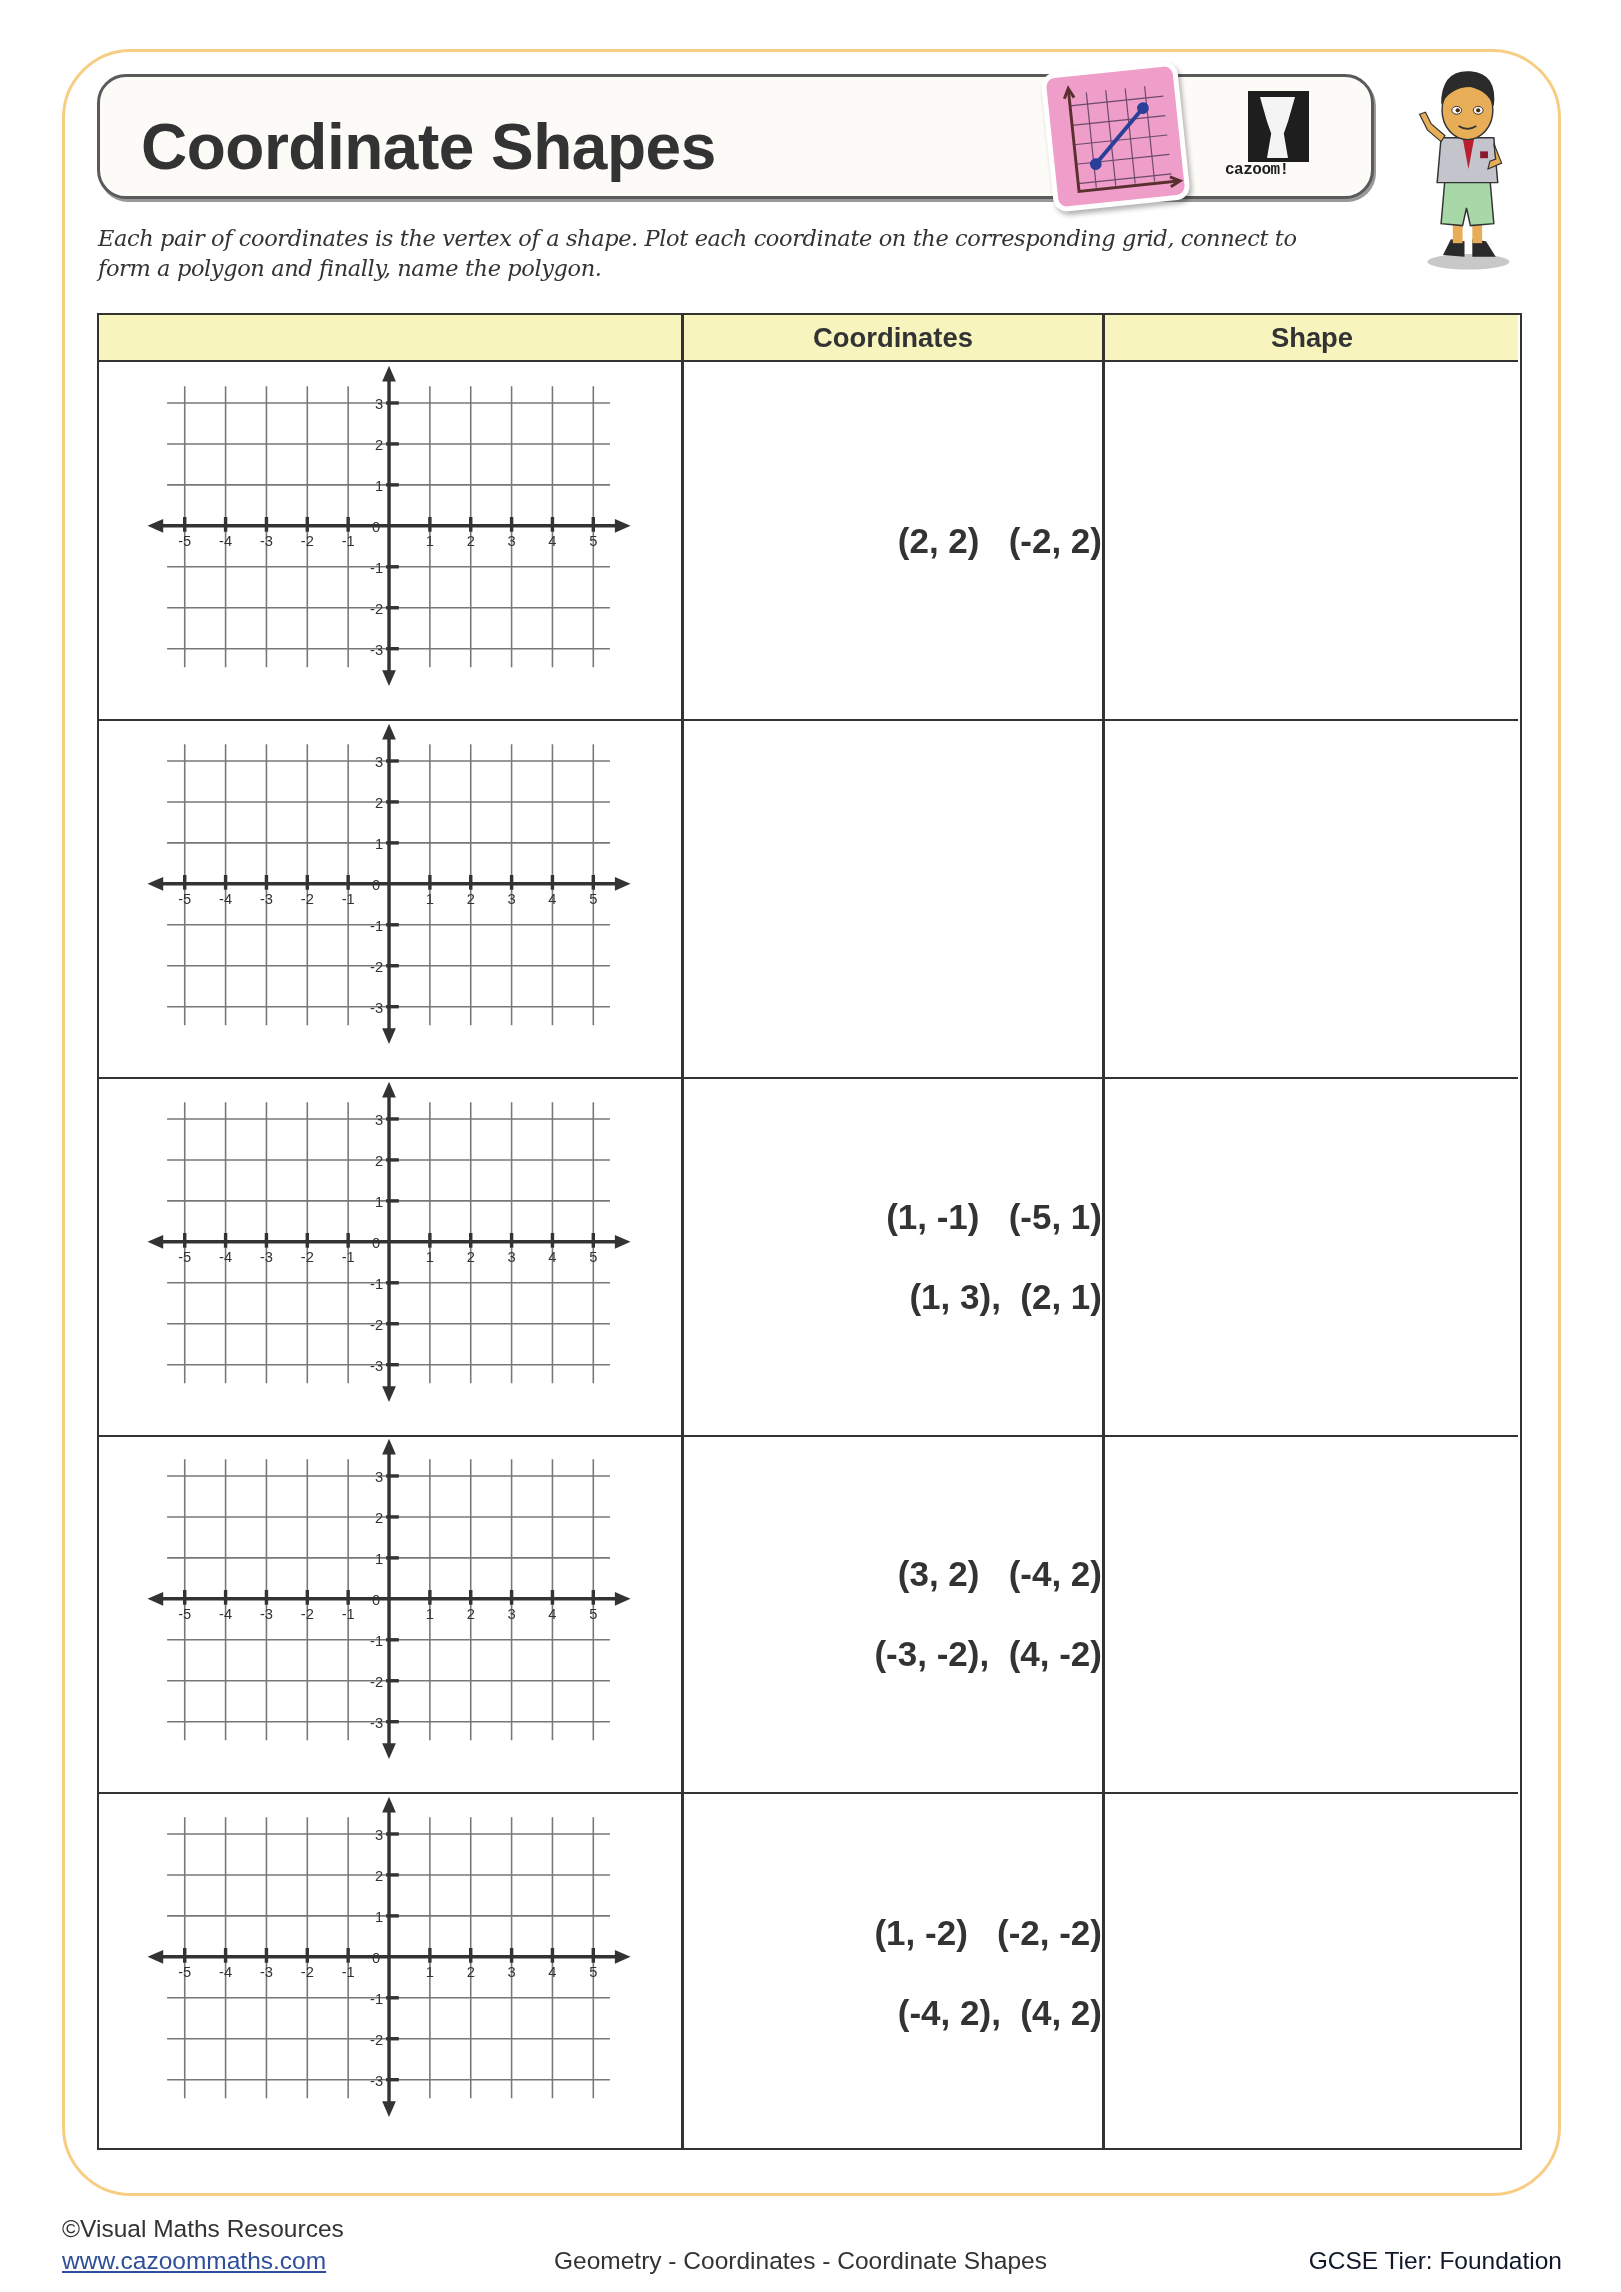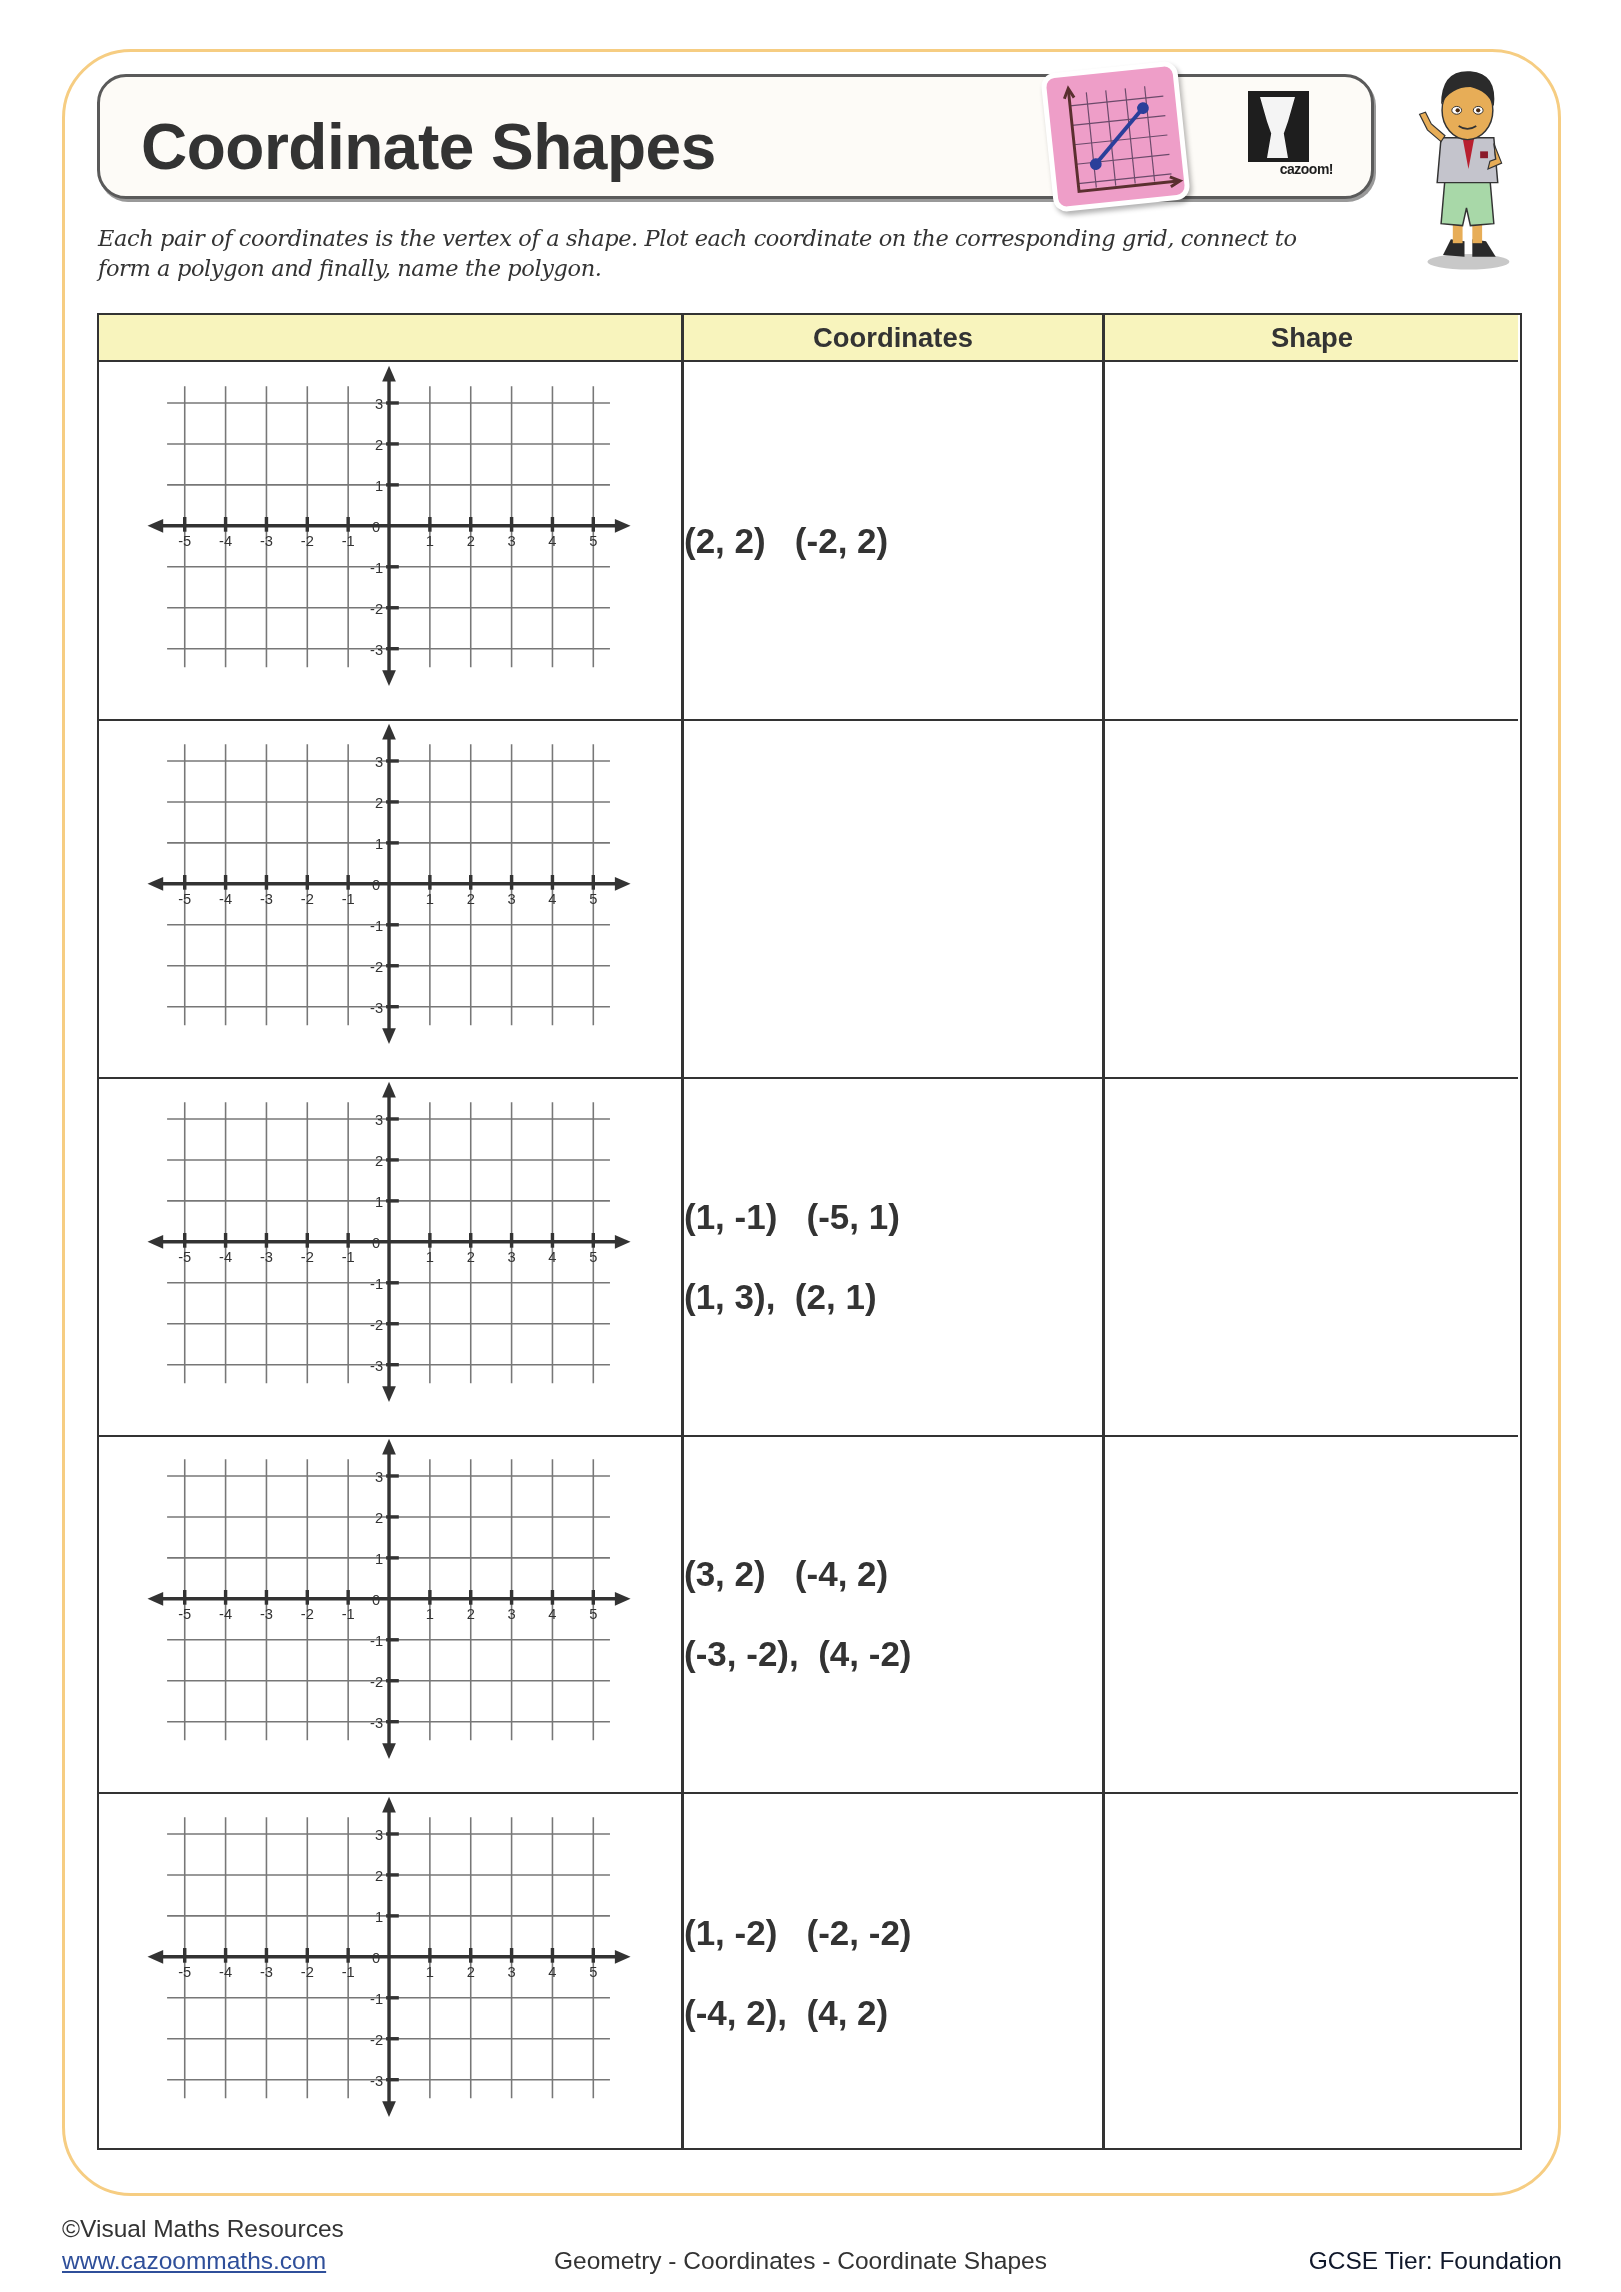--- a/index.html
+++ b/index.html
@@ -4,31 +4,31 @@
 <style>
   html, body { margin:0; padding:0; background:#ffffff; }
   body { width:1621px; height:2293px; position:relative; overflow:hidden; font-family:"Liberation Sans", sans-serif; color:#333; }
   .frame { position:absolute; left:62px; top:49px; width:1499px; height:2147px; border:3.9px solid #f6cd82; border-radius:69px; box-sizing:border-box; }
   .title-box { position:absolute; left:97px; top:74px; width:1277px; height:125px; box-sizing:border-box; border:3.9px solid #5a5a5a; border-radius:29px; background:#fdfbf7; box-shadow:2px 2.9px 0 #999; }
   .title { position:absolute; left:141px; top:110px; font-size:64px; font-weight:bold; color:#333; letter-spacing:-0.5px; }
   .tile { position:absolute; left:1047px; top:67px; width:127px; height:129px; background:#ee9ec8; border:5.9px solid #ffffff; border-radius:13.7px; transform:rotate(-6deg); box-shadow:2px 3.9px 4.9px rgba(0,0,0,0.3); }
   .tile svg { position:absolute; left:0; top:0; }
   .logo-box { position:absolute; left:1248px; top:91px; width:61px; height:71px; background:#1e1e1e; }
   .logo-cup { position:absolute; left:1260px; top:97px; width:35px; height:61px; background:#f4f4f4; clip-path:polygon(0 0,100% 0,80% 40%,68% 60%,80% 100%,20% 100%,32% 60%,20% 40%); }
-  .logo-text { position:absolute; left:1225px; top:161px; width:108px; text-align:right; font-family:Liberation Sans, sans-serif; font-weight:bold; font-size:14px; color:#1e1e1e; letter-spacing:-0.5px; }
+  .logo-text { position:absolute; left:1225px; top:161px; width:108px; text-align:left; font-family:Liberation Mono, monospace; font-weight:bold; font-size:16px; color:#1e1e1e; letter-spacing:-0.5px; }
   .mascot { position:absolute; left:1402px; top:61px; width:127px; height:211px; }
   .instructions { position:absolute; left:98px; top:223px; width:1206px; font-family:"DejaVu Serif", serif; font-style:italic; font-size:22.5px; line-height:30px; color:#333; letter-spacing:-0.4px; }
   .table { position:absolute; left:97px; top:313px; width:1425px; height:1837px; box-sizing:border-box; border:2.9px solid #333; }
   .thead { position:absolute; left:0; top:0; width:1419px; height:45px; background:#f8f4bd; border-bottom:2.9px solid #333; }
   .th { position:absolute; top:0; height:45px; line-height:45px; text-align:center; font-size:27.4px; font-weight:bold; color:#333; }
   .vdiv { position:absolute; top:0; bottom:0; width:2.9px; background:#333; }
   .row { position:absolute; left:0; width:1419px; box-sizing:border-box; border-bottom:2.9px solid #333; }
   .row:last-child { border-bottom:none; }
   .grid-cell { position:absolute; left:0; top:0; width:582px; height:100%; }
-  .coords { position:absolute; left:585px; width:418px; top:0; height:100%; display:flex; flex-direction:column; justify-content:center; align-items:flex-start; }
+  .coords { position:absolute; left:585px; width:418px; top:0; height:100%; display:flex; flex-direction:column; justify-content:center; align-items:flex-end; }
   .coord-line { font-size:35px; font-weight:bold; color:#333; line-height:80px; white-space:pre; }
   .shape-cell { position:absolute; left:1006px; width:414px; top:0; height:100%; }
   .footer-left { position:absolute; left:62px; top:2213px; font-size:24.5px; color:#333; line-height:32px; }
   .footer-left a { color:#2f4f9a; text-decoration:underline; }
   .footer-center { position:absolute; left:554px; top:2247px; font-size:24.5px; color:#333; }
   .footer-right { position:absolute; right:59px; top:2247px; font-size:24.5px; color:#0f172a; }
 </style>
 </head>
 <body>
 

